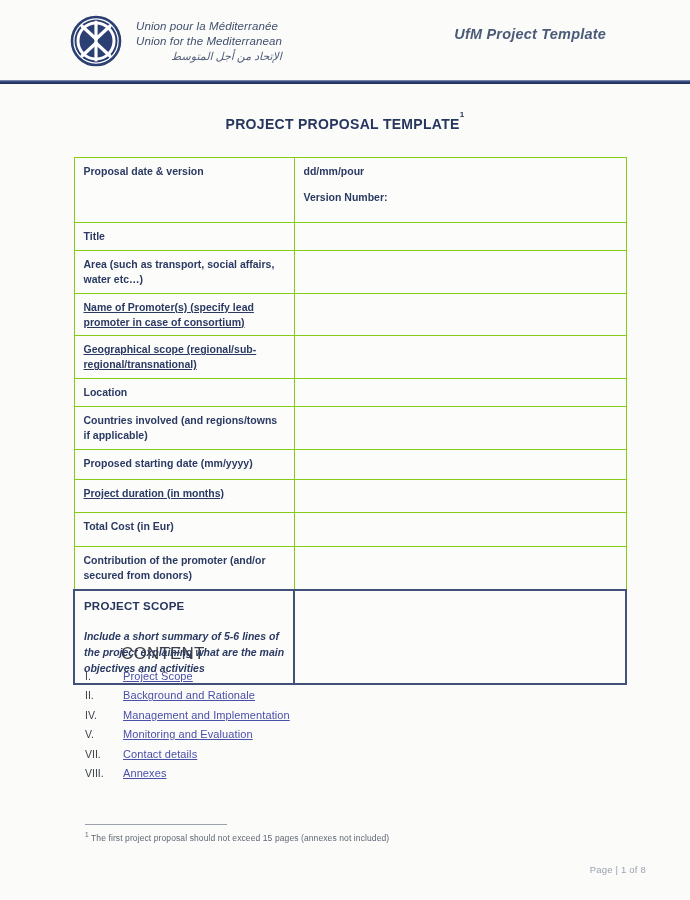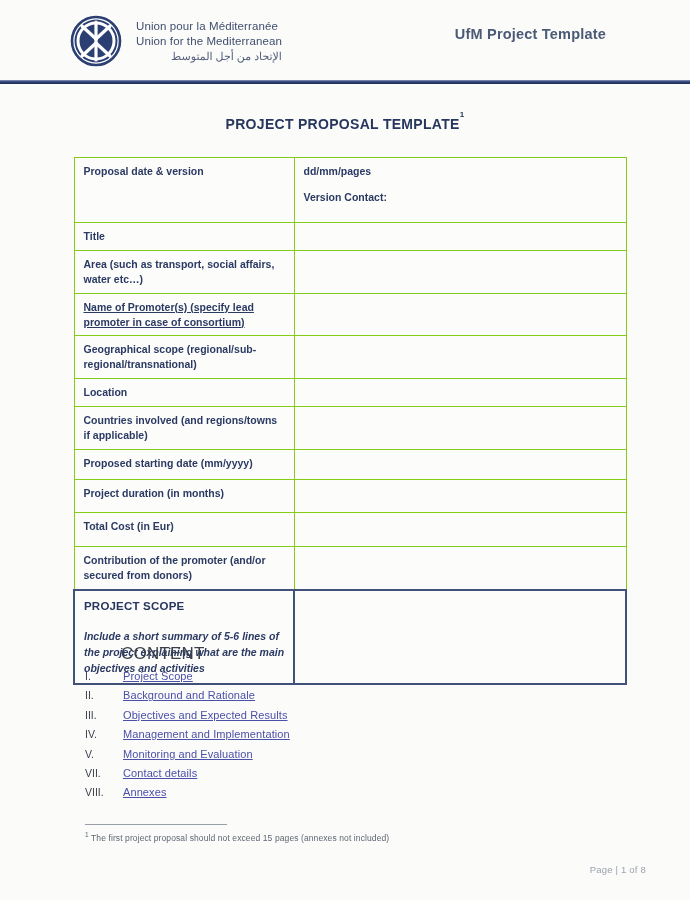--- a/index.html
+++ b/index.html
@@ -15,20 +15,21 @@
   }
 
   
   .page-header {
     position: absolute;
     top: 0; left: 0;
     width: 654px;
     height: 82px;
     display: flex;
     align-items: center;
+    font-style: italic;
   }
 
   .logo-block {
     display: flex;
     align-items: center;
     margin-left: 70px;
   }
 
   .logo-mark {
     width: 52px;
@@ -105,25 +106,25 @@
     background: #fcfcfb;
   }
   .proposal-table td.col-label { width: 220px; }
   .proposal-table td.col-value { width: 332px; }
 
   tr.r-date td { height: 56px; }
   tr.r-date .v-line { margin-bottom: 11px; }
   tr.r-title td { height: 28px; }
   tr.r-area td { height: 34px; }
   tr.r-promoter td { height: 32px; text-decoration: underline; }
-  tr.r-geo td { height: 32px; }
+  tr.r-geo td { height: 32px; text-decoration: underline; }
   tr.r-location td { height: 26px; }
   tr.r-countries td { height: 33px; }
   tr.r-start td { height: 30px; }
-  tr.r-duration td { height: 33px; }
+  tr.r-duration td { height: 33px; text-decoration: underline; }
   tr.r-cost td { height: 34px; }
   tr.r-contrib td { height: 34px; margin-left: 24px; }
 
   tr.r-scope td {
     height: 92px;
     border: 2px solid #41517a;
   }
   tr.r-scope td.col-label { padding-top: 7px; }
   .scope-heading {
     font-size: 11.5px;
@@ -236,22 +237,22 @@
 
 <div class="doc-title">
   <span>PROJECT PROPOSAL TEMPLATE</span><sup>1</sup>
 </div>
 
 <table class="proposal-table">
   <tbody>
     <tr class="r-date">
       <td class="col-label">Proposal date &amp; version</td>
       <td class="col-value">
-        <div class="v-line">dd/mm/pages</div>
-        <div class="v-line">Version Contact:</div>
+        <div class="v-line">dd/mm/pour</div>
+        <div class="v-line">Version Number:</div>
       </td>
     </tr>
     <tr class="r-title">
       <td class="col-label">Title</td>
       <td class="col-value"></td>
     </tr>
     <tr class="r-area">
       <td class="col-label">Area (such as transport, social affairs, water etc…)</td>
       <td class="col-value"></td>
     </tr>
@@ -302,24 +303,20 @@
 
   <div class="toc-row">
     <span class="toc-num">I.</span>
     <span class="toc-link">Project Scope</span>
   </div>
   <div class="toc-row">
     <span class="toc-num">II.</span>
     <span class="toc-link">Background and Rationale</span>
   </div>
   <div class="toc-row">
-    <span class="toc-num">III.</span>
-    <span class="toc-link">Objectives and Expected Results</span>
-  </div>
-  <div class="toc-row">
     <span class="toc-num">IV.</span>
     <span class="toc-link">Management and Implementation</span>
   </div>
   <div class="toc-row">
     <span class="toc-num">V.</span>
     <span class="toc-link">Monitoring and Evaluation</span>
   </div>
   <div class="toc-row">
     <span class="toc-num">VII.</span>
     <span class="toc-link">Contact details</span>

